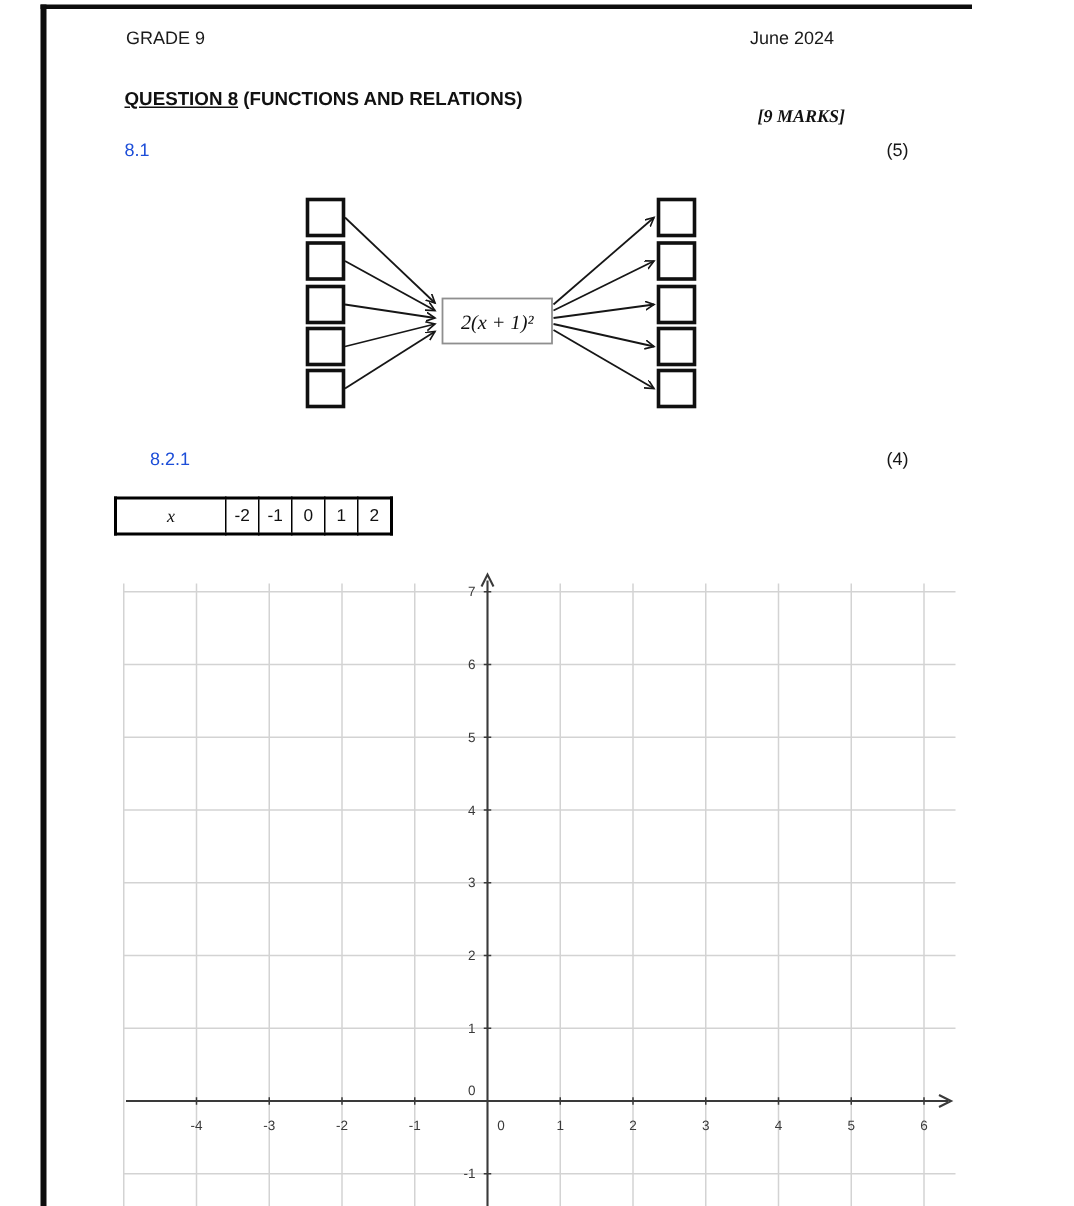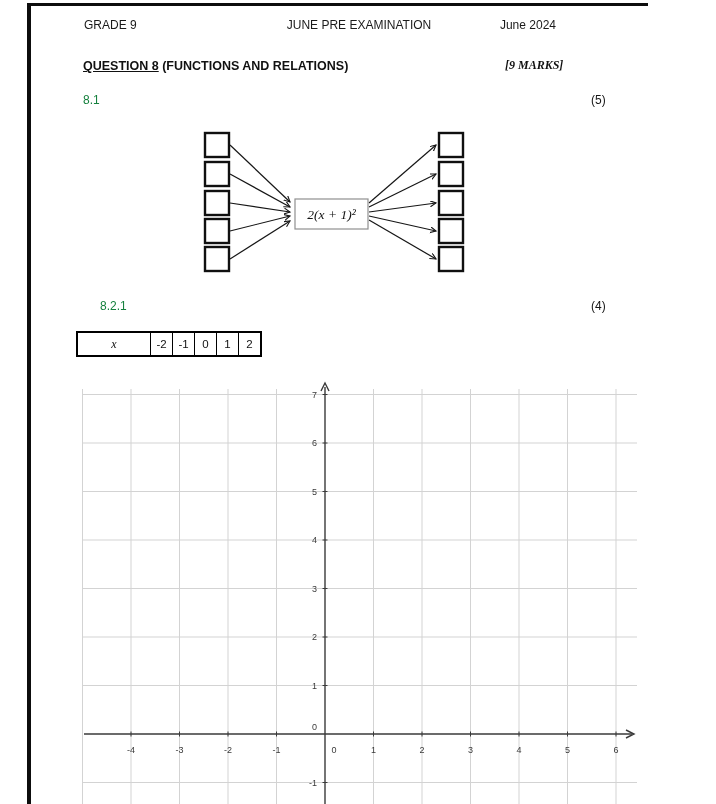--- a/index.html
+++ b/index.html
@@ -4,21 +4,21 @@
 <style>
   html,body{margin:0;padding:0;background:#fff;}
   .page{position:relative;width:648px;height:804px;background:#ffffff;overflow:hidden;
         font-family:"Liberation Sans",sans-serif;color:#111;}
   .abs{position:absolute;}
   .bar{background:#0d0d0d;}
   .hdr{font-size:12px;color:#1a1a1a;}
   .heading{font-size:12.5px;font-weight:bold;color:#111;}
   .heading .underl{text-decoration:underline;}
   .marks-serif{font-family:"Liberation Serif",serif;font-style:italic;font-weight:bold;font-size:12px;color:#111;}
-  .body-line{font-size:12px;color:#15803d;}
+  .body-line{font-size:12px;color:#1d4ed8;}
   .math-it{font-family:"Liberation Serif",serif;font-style:italic;}
   .marks-plain{font-size:12px;color:#161616;}
   table.data-table{border-collapse:collapse;font-size:11.5px;color:#111;background:#fff;border:2px solid #000;}
   table.data-table td{border:1px solid #000;text-align:center;padding:0;height:22px;}
   td.cell-label{width:72px;font-size:12px;}
   td.cell-val{width:21px;}
   .iobox{fill:#ffffff;stroke:#101010;stroke-width:2.4;}
   .machine{fill:#ffffff;stroke:#8f8f8f;stroke-width:1.2;}
   .arrow{stroke:#161616;stroke-width:1.2;fill:none;}
   .machine-label{font-family:"Liberation Serif",serif;font-style:italic;font-size:13.5px;fill:#111;}
@@ -30,27 +30,26 @@
 </head>
 <body>
 
 <div class="page">
 
   <div class="abs bar" style="left:27px;top:3px;width:664px;height:3px;"></div>
   <div class="abs bar" style="left:27px;top:3px;width:4px;height:801px;"></div>
   <div class="abs bar" style="left:683px;top:3px;width:8px;height:801px;"></div>
 
   <div class="abs hdr" style="left:84px;top:18px;">GRADE 9</div>
-  <div class="abs hdr" style="left:27px;top:18px;width:664px;text-align:center;">JUNE PRE EXAMINATION</div>
   <div class="abs hdr" style="right:92px;top:18px;">June 2024</div>
 
   <div class="abs heading" style="left:83px;top:59px;">
     <span class="underl">QUESTION 8</span><span> (FUNCTIONS AND RELATIONS)</span>
   </div>
-  <div class="abs marks-serif" style="left:505px;top:58px;">[9 MARKS]</div>
+  <div class="abs marks-serif" style="left:505px;top:70px;">[9 MARKS]</div>
 
   <div class="abs body-line" style="left:83px;top:93px;">8.1</div>
   <div class="abs marks-plain" style="left:591px;top:93px;">(5)</div>
 
   <svg id="diagram-svg" class="abs" style="left:195px;top:128px;" width="280" height="152" viewBox="195 128 280 152">
     <defs>
       <marker id="ah" markerWidth="8" markerHeight="8" refX="6" refY="3" orient="auto" markerUnits="userSpaceOnUse">
         <path d="M0,0 L6,3 L0,6" fill="none" stroke="#161616" stroke-width="1.1"></path>
       </marker>
     </defs>

